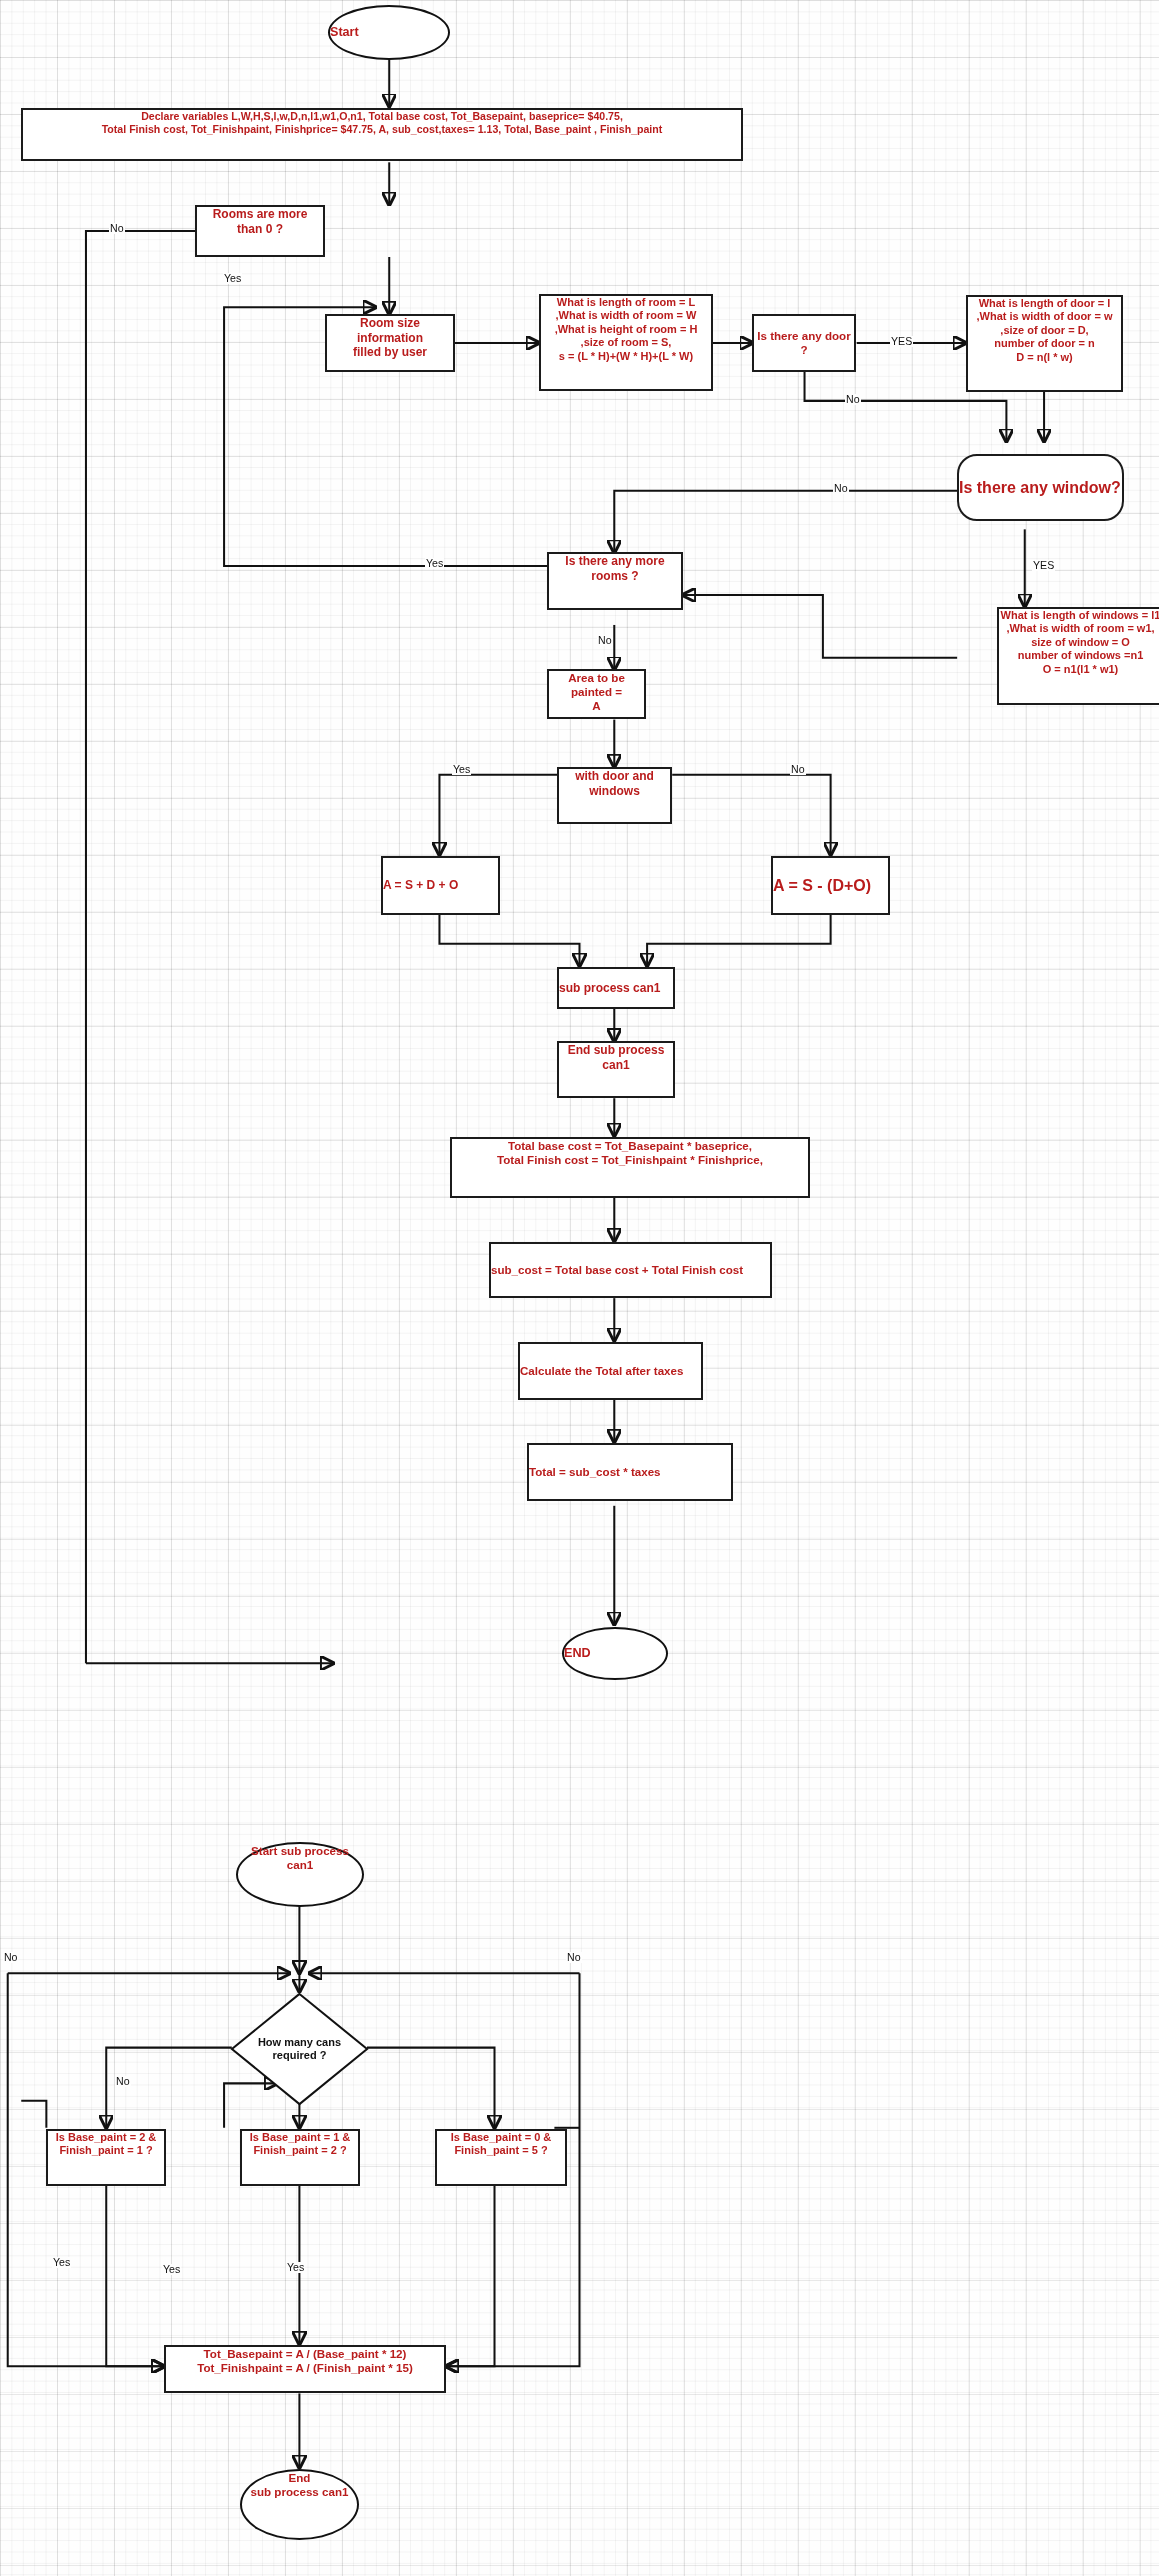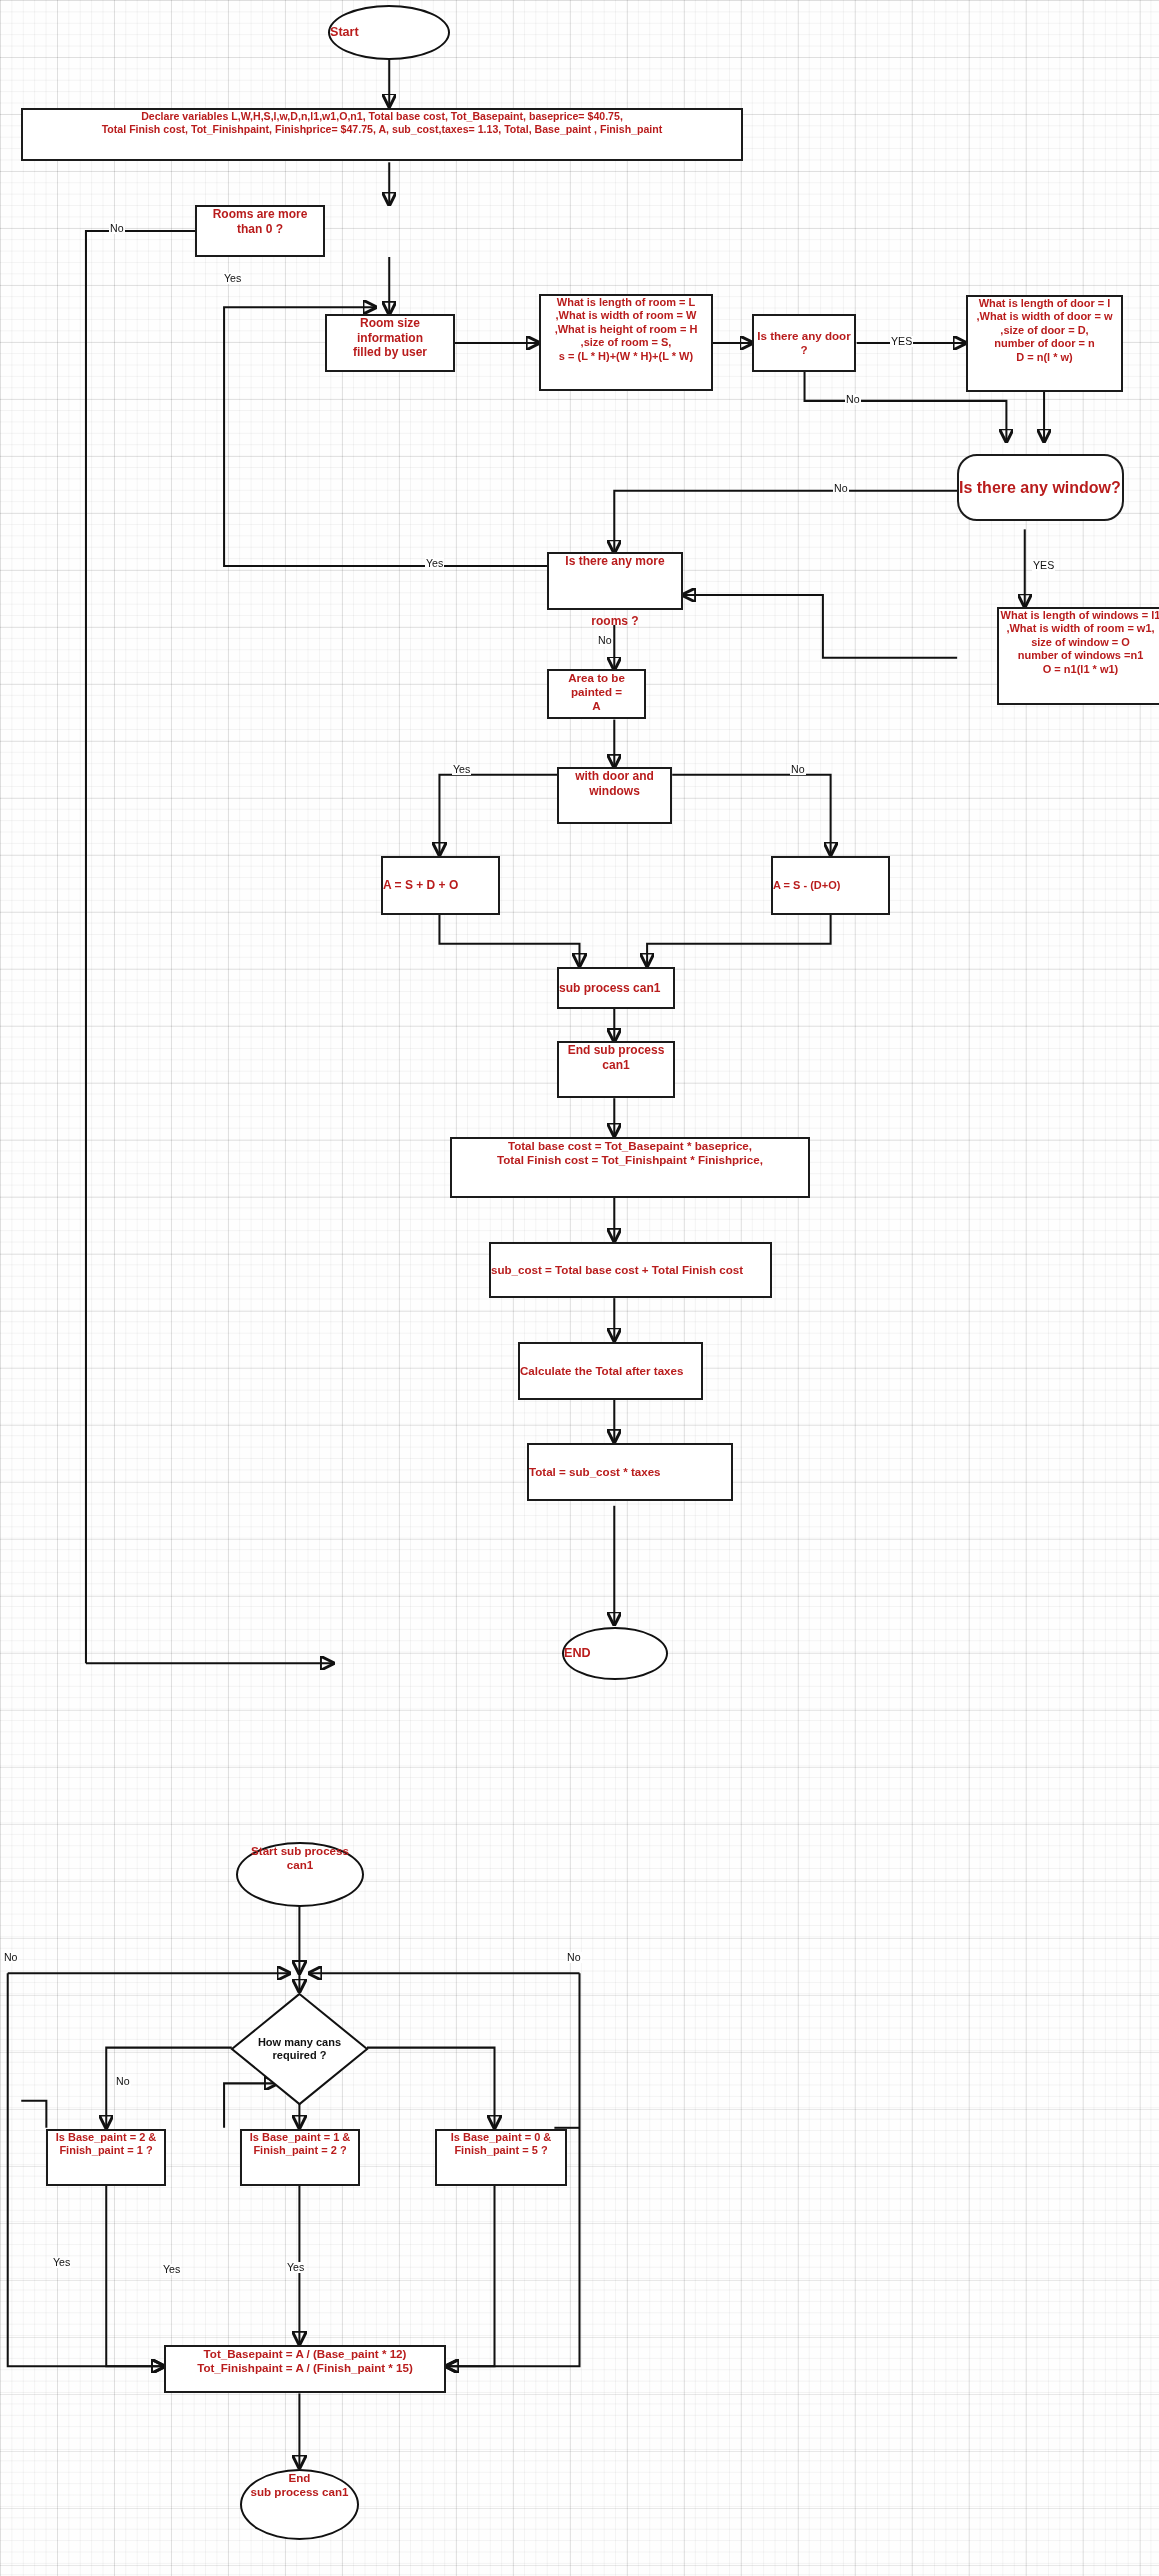--- a/index.html
+++ b/index.html
@@ -222,40 +222,40 @@
   </div>
 
   <div class="node proc" style="left:957px; top:607px; width:167px; height:98px; font-size:11px; flex-direction:column;margin-left:40px;">
     <span class="ln">What is length of windows = l1</span>
     <span class="ln">,What is width of room = w1,</span>
     <span class="ln">size of window = O</span>
     <span class="ln">number of windows =n1</span>
     <span class="ln">O = n1(l1 * w1)</span>
   </div>
 
-  <div class="node proc" style="left:547px; top:552px; width:136px; height:58px; font-size:12px; flex-direction:column;gap:45px;">
+  <div class="node proc" style="left:547px; top:552px; width:136px; height:58px; font-size:12px; flex-direction:column;">
     <span class="ln">Is there any more</span>
     <span class="ln">rooms ?</span>
   </div>
 
   <div class="node proc" style="left:547px; top:669px; width:99px; height:50px; font-size:11.6px; flex-direction:column;">
     <span class="ln">Area to be painted =</span>
     <span class="ln">A</span>
   </div>
 
   <div class="node proc" style="left:557px; top:767px; width:115px; height:57px; font-size:12px; flex-direction:column;">
     <span class="ln">with door and</span>
     <span class="ln">windows</span>
   </div>
 
   <div class="node proc" style="left:381px; top:856px; width:119px; height:59px; font-size:12px;">
     <span>A = S + D + O</span>
   </div>
 
-  <div class="node proc" style="left:771px; top:856px; width:119px; height:59px; font-size:11px;">
+  <div class="node proc" style="left:771px; top:856px; width:119px; height:59px; font-size:16px;">
     <span>A = S - (D+O)</span>
   </div>
 
   <div class="node proc" style="left:557px; top:967px; width:118px; height:42px; font-size:12px;">
     <span>sub process can1</span>
   </div>
 
   <div class="node proc" style="left:557px; top:1041px; width:118px; height:57px; font-size:12px; flex-direction:column;">
     <span class="ln">End sub process</span>
     <span class="ln">can1</span>

